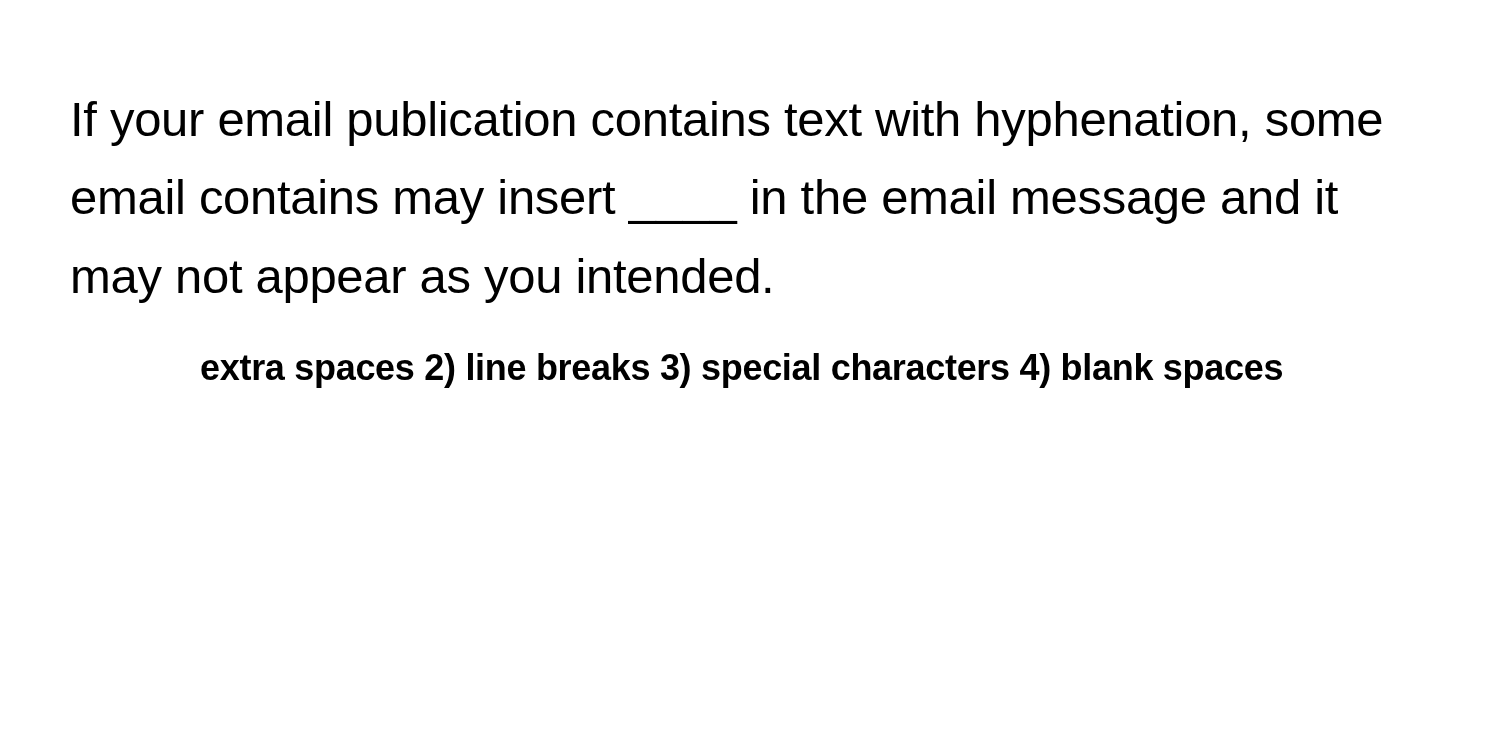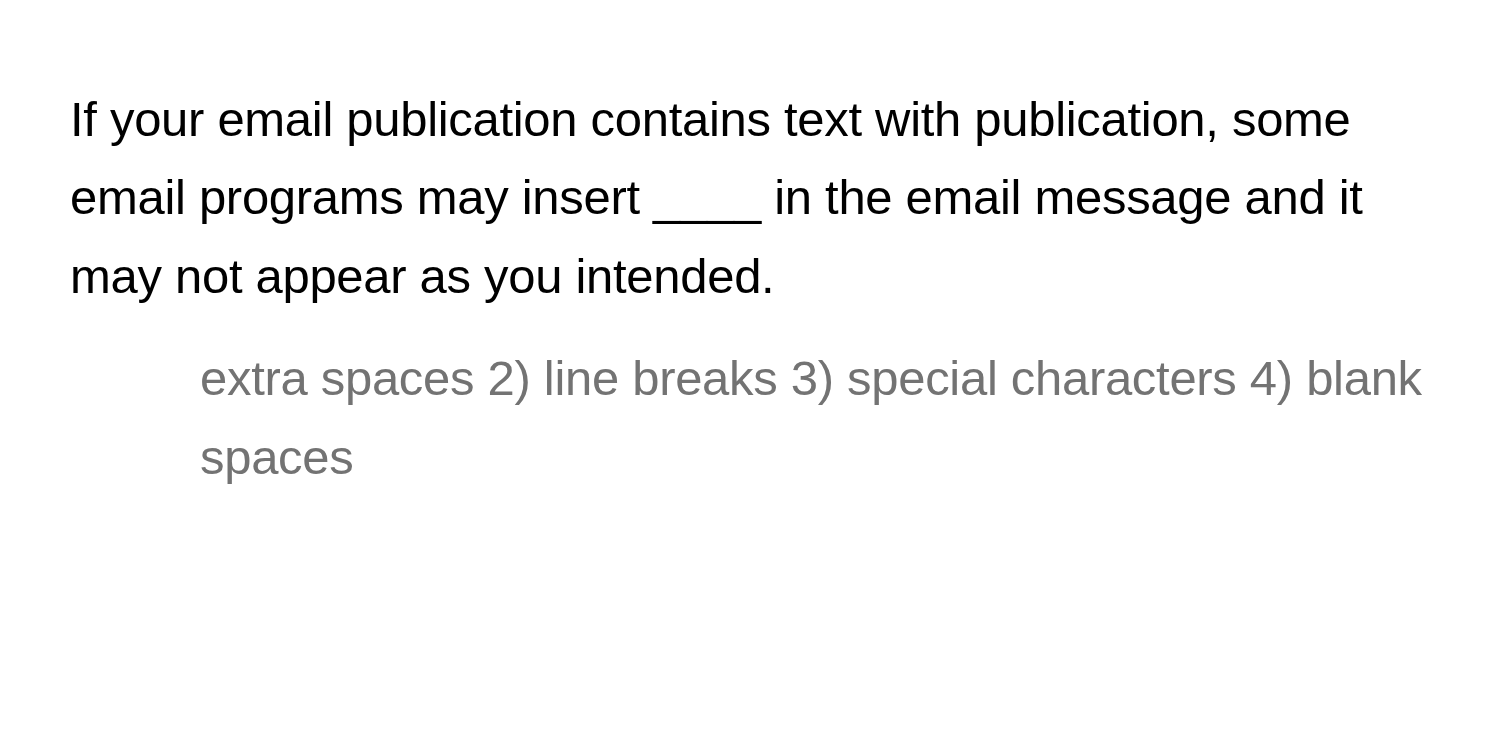--- a/index.html
+++ b/index.html
@@ -15,26 +15,26 @@
       padding: 80px 70px;
     }
     .question-text {
       font-size: 49px;
       line-height: 1.6;
       color: #000000;
       font-weight: 400;
       letter-spacing: -0.3px;
     }
     .answer-options {
-      font-size: 49px;
+      font-size: 36px;
       line-height: 1.6;
-      color: #737373;
-      font-weight: 400;
+      color: #000000;
+      font-weight: 700;
       margin-top: 24px;
       padding-left: 130px;
       letter-spacing: -0.3px;
     }
   </style>
 </head>
 <body>
 
-<div class="question-text">If your email publication contains text with publication, some email programs may insert ____ in the email message and it may not appear as you intended.</div>
+<div class="question-text">If your email publication contains text with hyphenation, some email contains may insert ____ in the email message and it may not appear as you intended.</div>
 <div class="answer-options">extra spaces 2) line breaks 3) special characters 4) blank spaces</div>
 
 </body></html>

